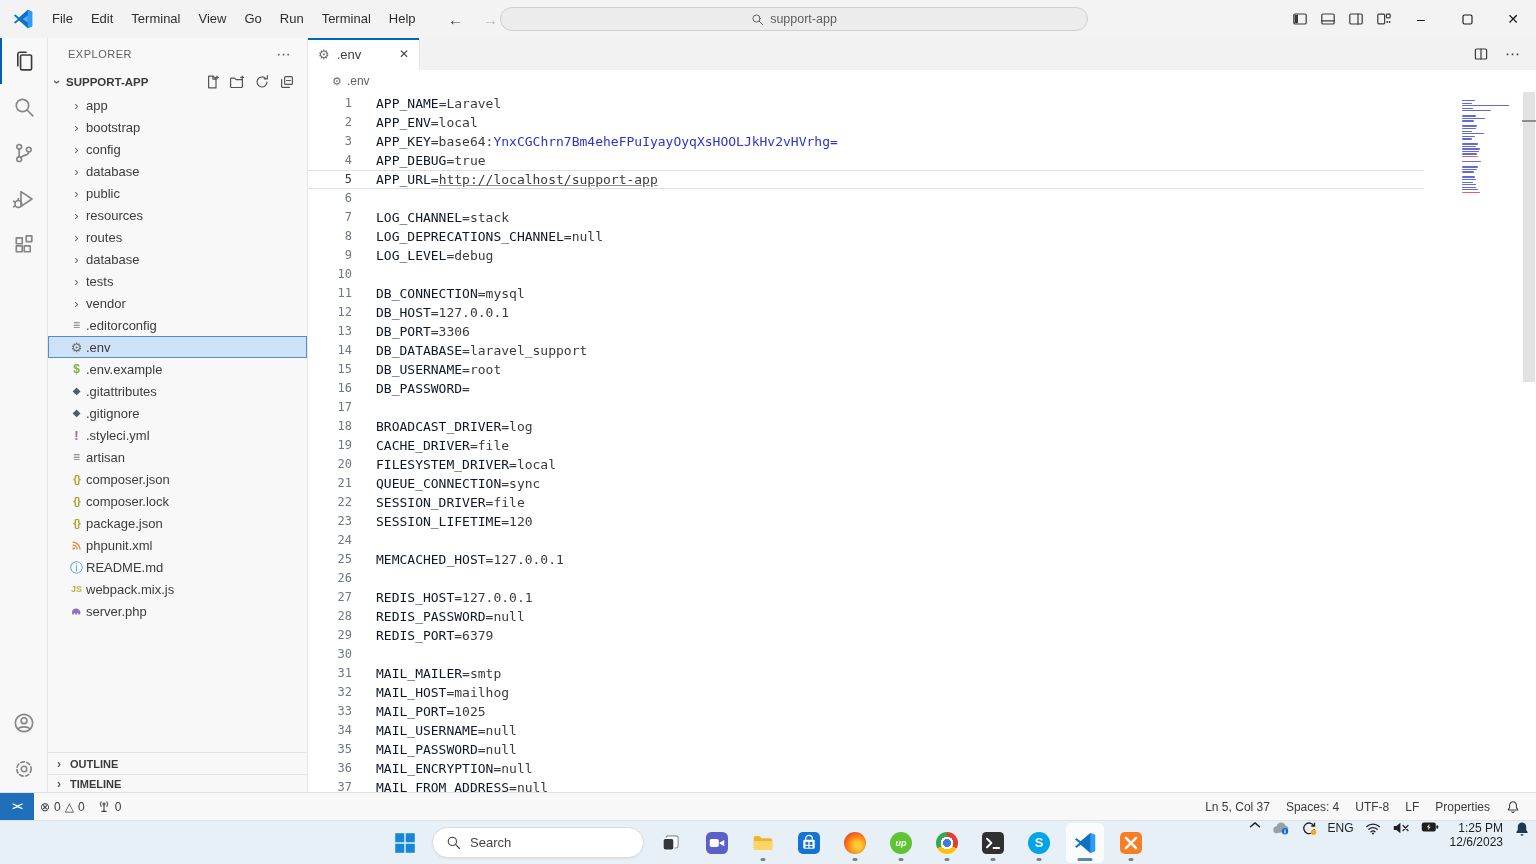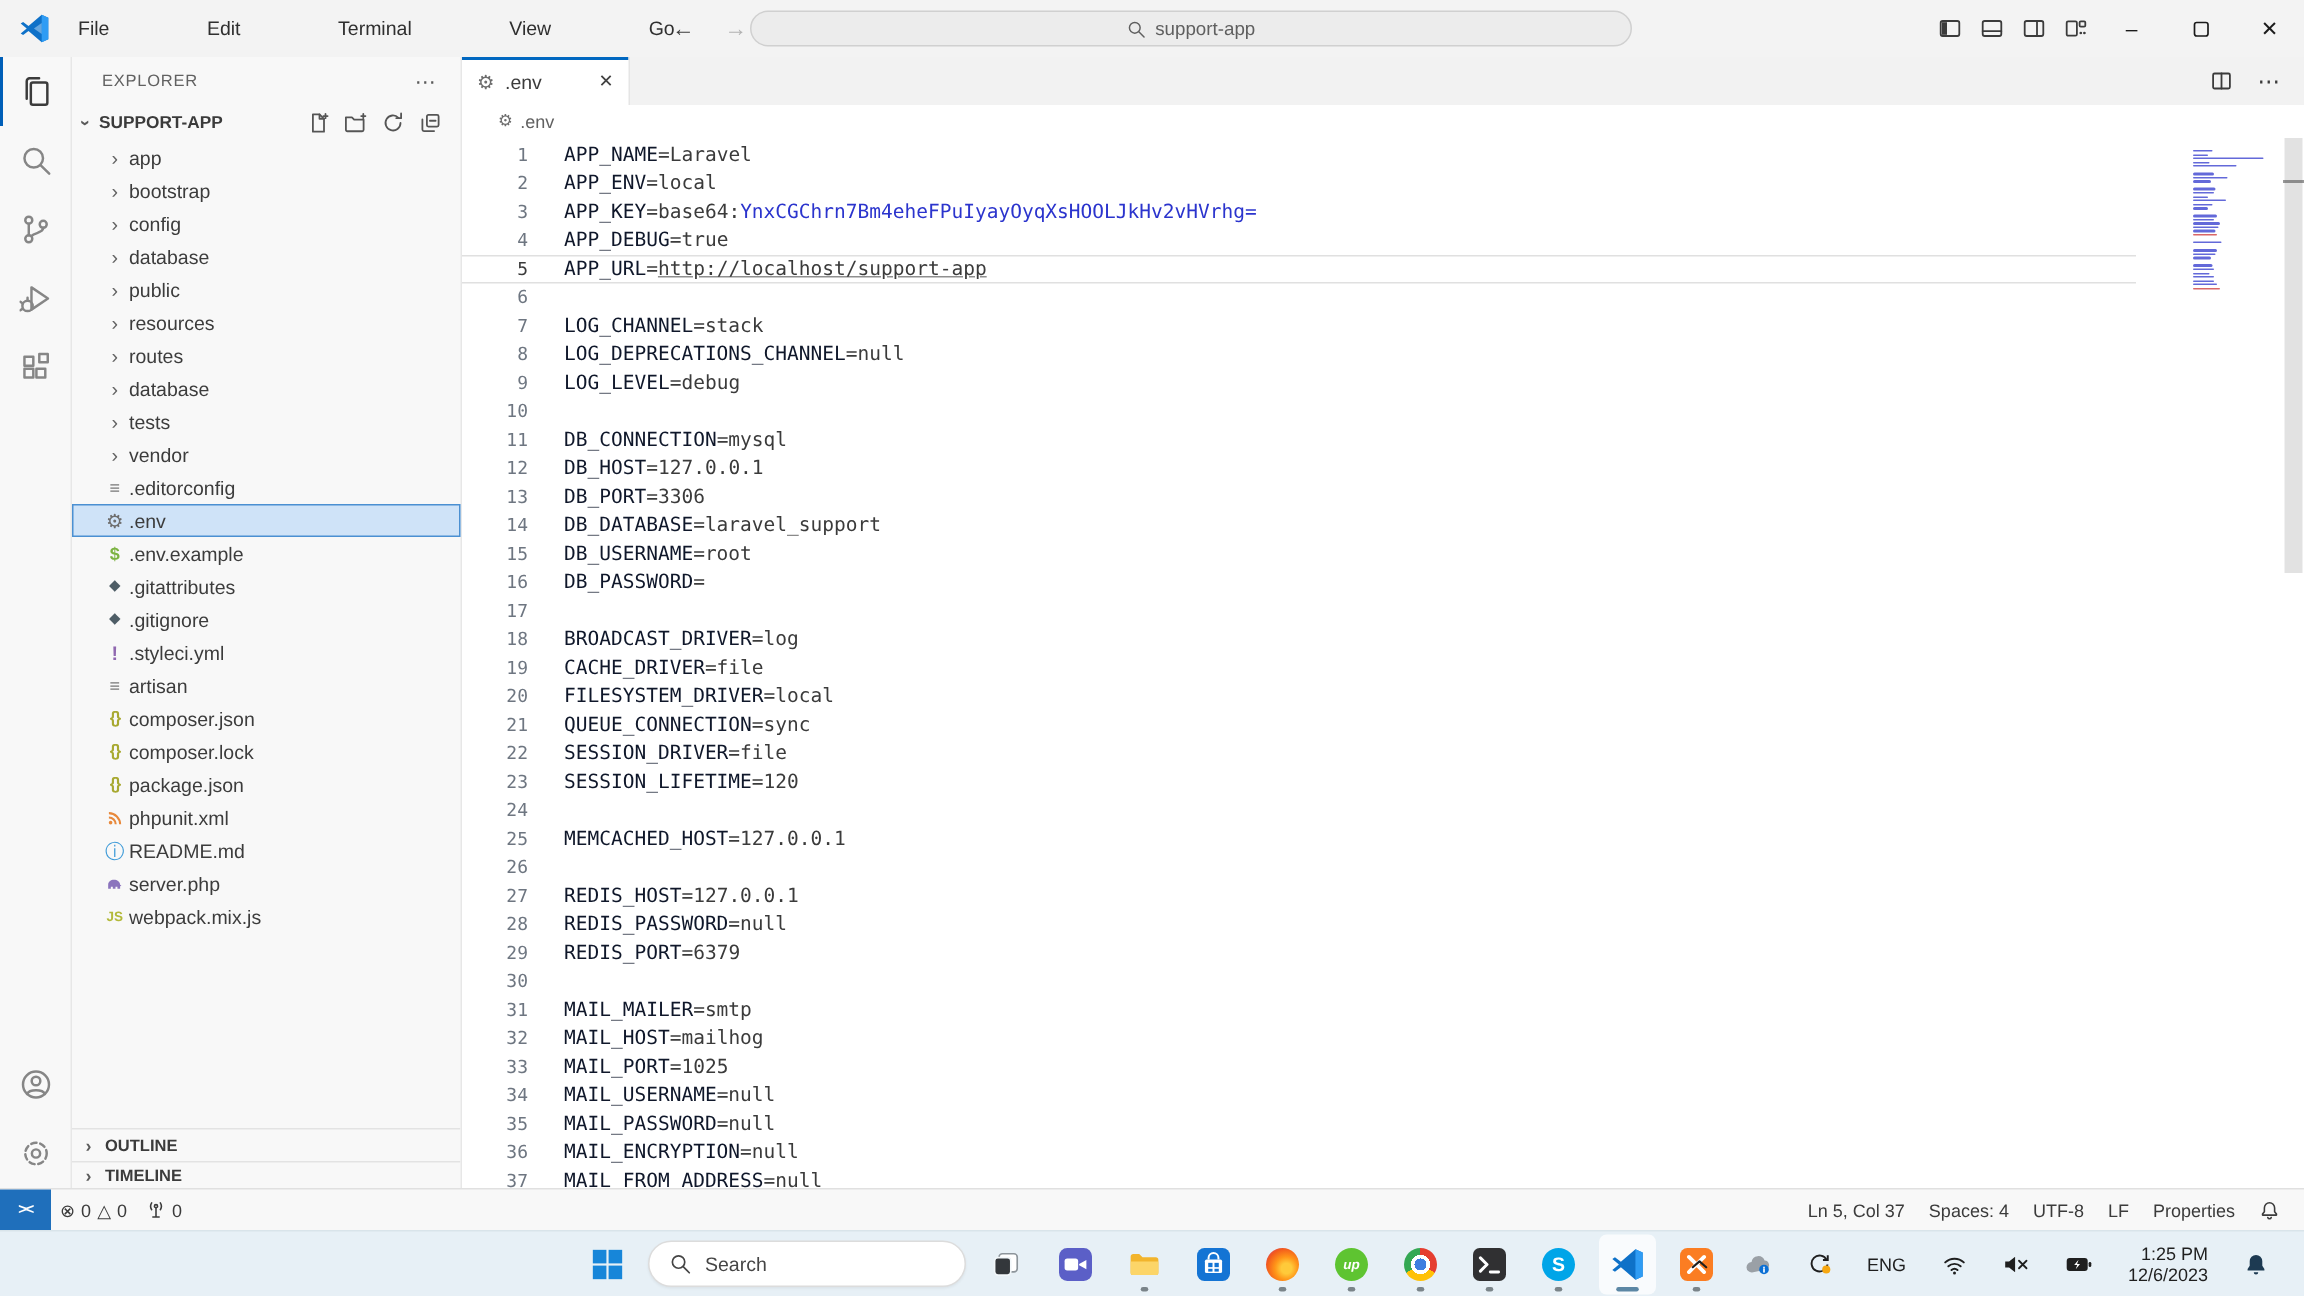--- a/index.html
+++ b/index.html
@@ -3,21 +3,21 @@
 <meta charset="utf-8">
 <style>
   * { box-sizing: border-box; margin: 0; padding: 0; }
   html,body { width:1536px; height:864px; overflow:hidden; font-family:"Liberation Sans",sans-serif; background:#fff; }
   body { display:flex; flex-direction:column; }
   svg { display:block; }
 
   
   #titlebar { height:38px; background:#f3f3f3; display:flex; align-items:center; position:relative; flex:0 0 auto; }
   #vscode-logo { width:20px; height:20px; margin:0 10px 0 13px; }
-  #menubar { display:flex; height:38px;gap:47px; }
+  #menubar { display:flex; height:38px; }
   .menu-item { padding:0 9px; font-size:13px; color:#2f2f2f; line-height:38px; cursor:default; }
   #nav-arrows { position:absolute; left:448px; top:0; height:38px; display:flex; gap:20px; align-items:center; font-size:15px; }
   #nav-back { color:#3b3b3b; } #nav-fwd { color:#b2b2b2; }
   #command-center { position:absolute; left:500px; top:7px; width:588px; height:24px; background:#ececec; border:1px solid #d0d0d0; border-radius:12px; display:flex; align-items:center; justify-content:center; gap:6px; font-size:12.5px; color:#5f5f5f; }
   #command-center .mag { width:13px; height:13px; }
   #tb-controls { position:absolute; right:0; top:0; height:38px; display:flex; align-items:center; }
   .lbtn { width:28px; height:38px; display:flex; align-items:center; justify-content:center; color:#3b3b3b; }
   .lbtn svg { width:16px; height:16px; }
   .wbtn { width:46px; height:38px; display:flex; align-items:center; justify-content:center; color:#1a1a1a; font-size:14px; }
   .wbtn svg { width:15px; height:15px; }
@@ -105,21 +105,21 @@
   .tb-ico { width:22px; height:22px; display:flex; align-items:center; justify-content:center; }
   .tb-ico svg { width:22px; height:22px; }
   .tb-dot { position:absolute; bottom:2px; left:50%; transform:translateX(-50%); width:5px; height:3px; border-radius:2px; background:#7a8489; }
   .tb-bar { position:absolute; bottom:2px; left:50%; transform:translateX(-50%); width:15px; height:3px; border-radius:2px; background:#5c87a5; }
   .tb-search { width:212px; height:31px; background:#fff; border:1px solid #dcdcdc; border-radius:16px; display:flex; align-items:center; padding-left:13px; gap:9px; font-size:13px; color:#454545; cursor:pointer; box-shadow:0 1px 2px rgba(0,0,0,.06); }
   .tb-search svg { width:15px; height:15px; }
   .ico-firefox { width:22px; height:22px; border-radius:50%; background:radial-gradient(circle at 62% 62%, #ffca3a 0 18%, #ff9518 40%, #f35b1c 68%, #c73a85 95%); }
   .ico-chrome { width:22px; height:22px; border-radius:50%; background:radial-gradient(circle at center, #3e7de0 0 4px, #fff 4px 6.5px, rgba(0,0,0,0) 6.5px), conic-gradient(#e53e30 0 120deg, #ffc107 120deg 240deg, #34a853 240deg 360deg); }
   .ico-upwork { width:22px; height:22px; border-radius:50%; background:#5ec431; color:#fff; font-weight:bold; font-style:italic; font-size:9px; display:flex; align-items:center; justify-content:center; }
   .ico-skype { width:22px; height:22px; border-radius:50%; background:#00a5e8; color:#fff; font-weight:bold; font-size:13px; display:flex; align-items:center; justify-content:center; }
-  #tray { position:absolute; right:0; top:0; bottom:0; display:flex; align-items:center; gap:24px; padding-right:24px; font-size:12px; color:#1f1f1f; }
+  #tray { position:absolute; right:0; top:0; bottom:0; display:flex; align-items:flex-start; gap:11px; padding-right:6px; font-size:12px; color:#1f1f1f; }
   .tr-ico { display:flex; align-items:center; justify-content:center; cursor:pointer; }
   .tr-ico svg { display:block; }
   #tray-clock { text-align:right; line-height:14px; font-size:12px; cursor:pointer; }
 </style>
 </head>
 <body>
 
 <div id="titlebar">
   <span id="vscode-logo">
       <svg viewBox="0 0 100 100">
@@ -400,30 +400,30 @@
               <path d="M3.2 3.8a9.2 9.2 0 0 1 9.2 9.2" stroke="#e8893c" stroke-width="1.7" fill="none"></path>
             </svg>
           </span>
           <span class="lbl">phpunit.xml</span>
         </div>
         <div class="row">
           <span class="slot fi fi-info">ⓘ</span>
           <span class="lbl">README.md</span>
         </div>
         <div class="row">
+          <span class="slot fi fi-js">JS</span>
+          <span class="lbl">webpack.mix.js</span>
+        </div>
+        <div class="row">
           <span class="slot fi fi-php">
             <svg viewBox="0 0 16 16">
               <path d="M2.6 11.6V8.4c0-2.3 2.1-4 4.7-4 2.8 0 5 1.7 5.1 4l1.1.8-1.1.5v1.9h-2.2V10H8.6v1.6H6.4V10H4.8v1.6z" fill="#8b74bd"></path>
             </svg>
           </span>
           <span class="lbl">server.php</span>
-        </div>
-        <div class="row">
-          <span class="slot fi fi-js">JS</span>
-          <span class="lbl">webpack.mix.js</span>
         </div>
       </div>
     <div id="s-bottom">
       <div class="s-sec">
         <span class="chev">›</span>
         <span>OUTLINE</span>
       </div>
       <div class="s-sec">
         <span class="chev">›</span>
         <span>TIMELINE</span>

